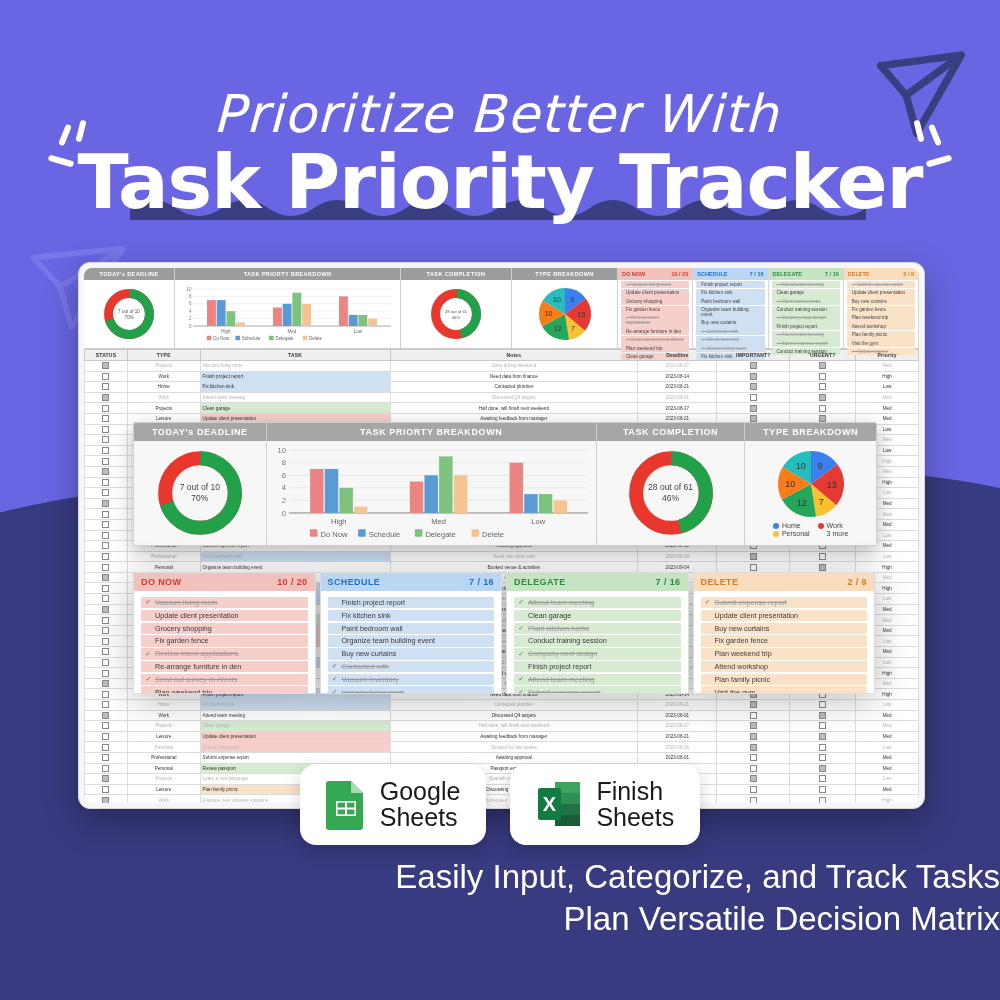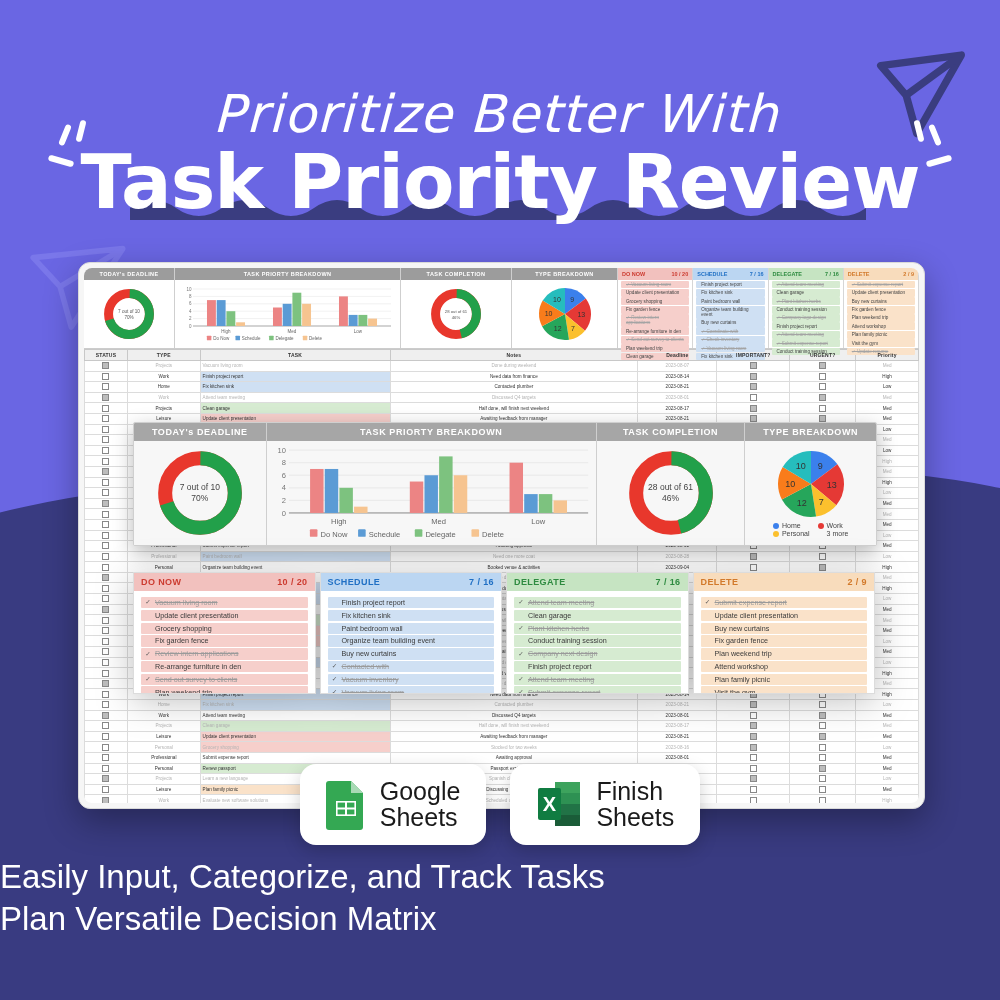--- a/index.html
+++ b/index.html
@@ -113,21 +113,21 @@
   
   .badges{position:absolute;left:0;top:764px;width:100%;display:flex;justify-content:center;gap:24px;}
   .badge{
     background:#fff;border-radius:16px;padding:14px 26px;display:flex;align-items:center;gap:14px;
     box-shadow:0 6px 18px rgba(0,0,0,.18);
   }
   .badge-txt{font-size:25px;line-height:1.05;color:#1a1a1a;font-family:"Liberation Sans",sans-serif;}
 
   
   .footer{
-    position:absolute;left:0;top:856px;width:100%;text-align:left;color:#fff;
+    position:absolute;left:0;top:856px;width:100%;text-align:right;color:#fff;
     font-size:33px;line-height:1.28;font-family:"Liberation Sans",sans-serif;
   }
 </style>
 </head>
 <body>
 
 <div id="root">
 
   <div class="bg-dark"></div>
   <div class="bg-dark2"></div>
@@ -146,21 +146,21 @@
   </div>
 
   <div class="header">
     <div class="kicker">Prioritize Better With</div>
 
     <svg class="wave" viewBox="0 0 740 24" preserveAspectRatio="none">
       <path d="M0,12 Q23,-4 46,12 T92,12 T138,12 T184,12 T230,12 T276,12 T322,12 T368,12 T414,12 T460,12 T506,12 T552,12 T598,12 T644,12 T690,12 T736,12 V24 H0 Z" fill="#3A3D80"></path>
     </svg>
 
     <div class="title-wrap">
-      <span class="title">Task Priority Review</span>
+      <span class="title">Task Priority Tracker</span>
     </div>
 
     <div class="sparkL">
       <div class="spark-line" style="width:6px;height:22px;left:0;top:0;transform:rotate(22deg);"></div>
       <div class="spark-line" style="width:6px;height:22px;left:16px;top:-4px;transform:rotate(14deg);"></div>
       <div class="spark-line" style="width:26px;height:6px;left:-14px;top:34px;transform:rotate(16deg);"></div>
     </div>
     <div class="sparkR">
       <div class="spark-line" style="width:6px;height:22px;right:0;top:0;transform:rotate(-22deg);"></div>
       <div class="spark-line" style="width:6px;height:22px;right:16px;top:-4px;transform:rotate(-14deg);"></div>
@@ -911,21 +911,21 @@
             <span class="txt">Fix garden fence</span>
           </div>
           <div class="ktask done" style="background: rgb(246, 207, 203);">
             <span class="chk">✓</span>
             <span class="txt">Review intern applications</span>
           </div>
           <div class="ktask" style="background: rgb(246, 207, 203);">
             <span class="chk"></span>
             <span class="txt">Re-arrange furniture in den</span>
           </div>
-          <div class="ktask done" style="background: rgb(246, 207, 203);">
+          <div class="ktask done" style="background: rgb(246, 207, 203); font-style: italic;">
             <span class="chk">✓</span>
             <span class="txt">Send out survey to clients</span>
           </div>
           <div class="ktask" style="background: rgb(246, 207, 203);">
             <span class="chk"></span>
             <span class="txt">Plan weekend trip</span>
           </div>
         </div>
       </div>
       <div class="kcol">

